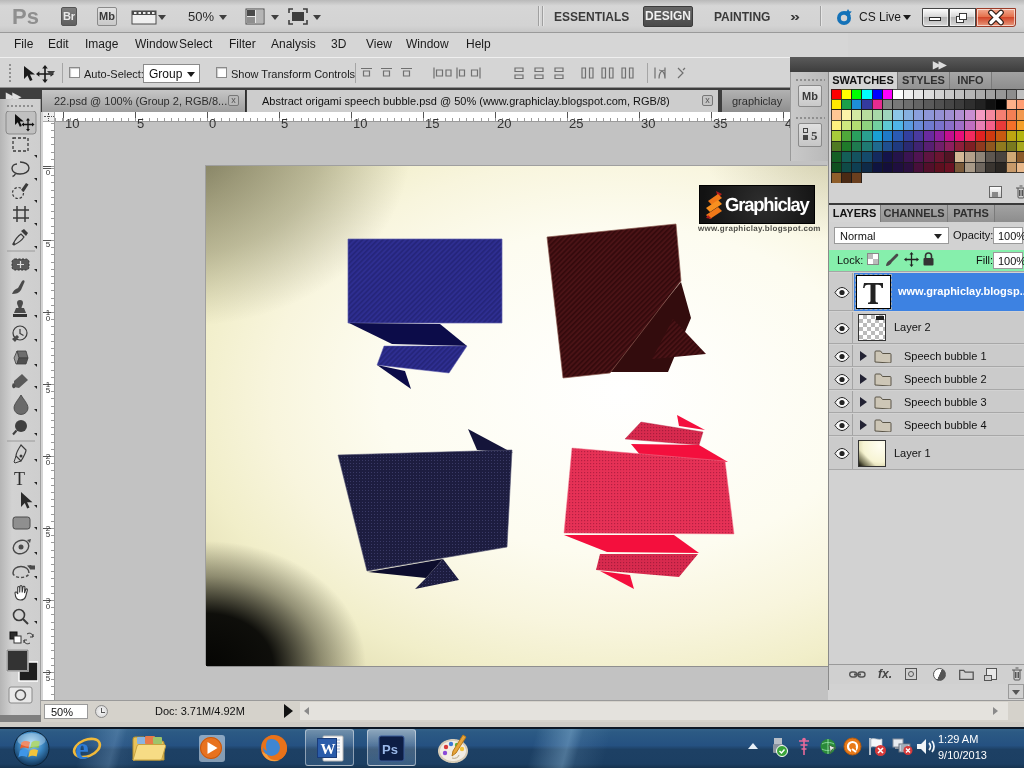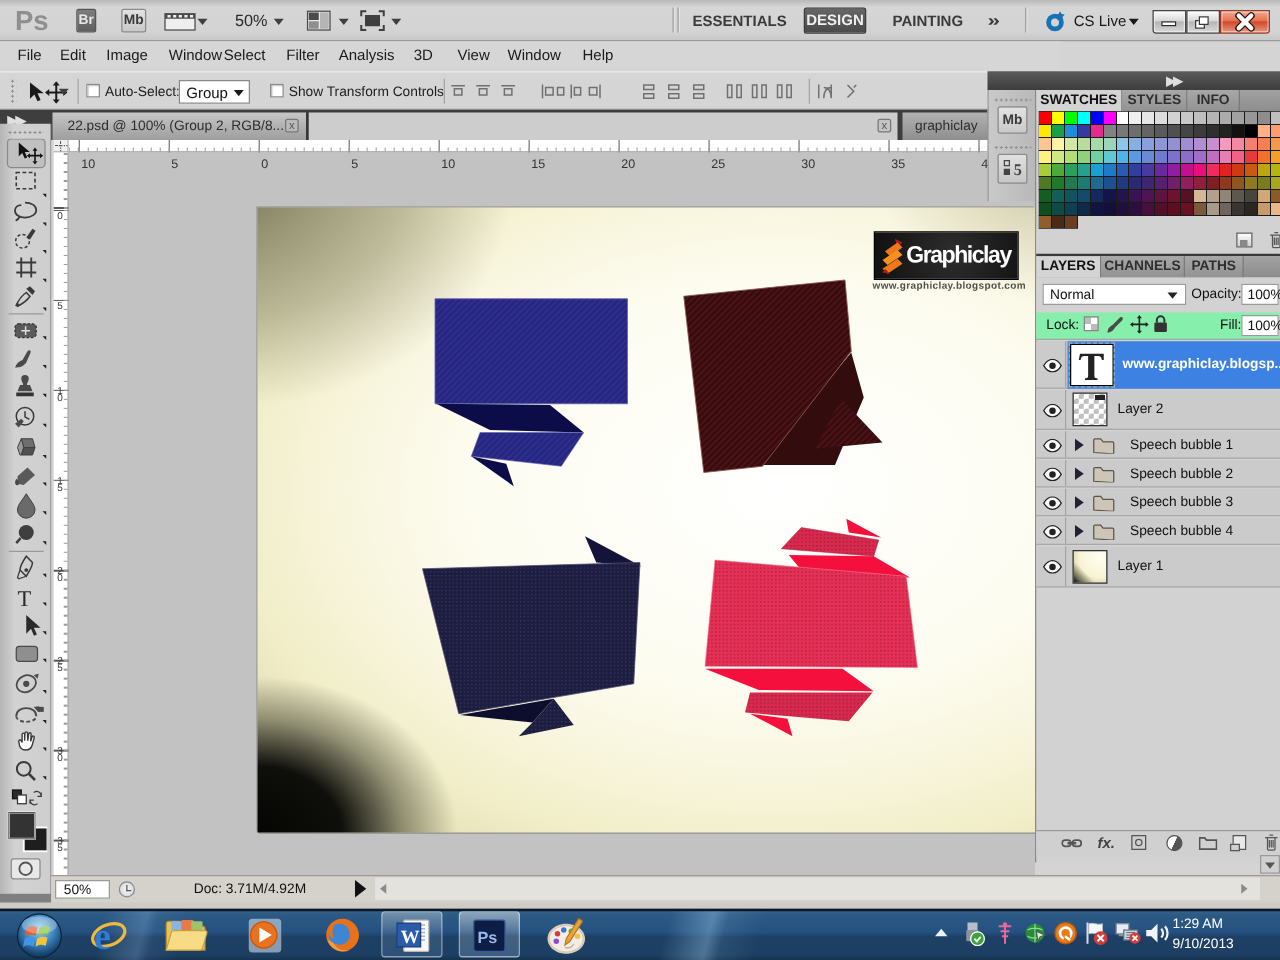--- a/index.html
+++ b/index.html
@@ -33,21 +33,21 @@
 #toolbox{left:0;top:99px;width:41px;height:616px;background:linear-gradient(90deg,#b5b5b5,#d2d2d2 30%,#cecece);border-right:1px solid #9f9f9f}
 #toolfoot{left:0;top:715px;width:41px;height:13px;background:#7f7f7f}
 
 #hruler{left:55px;top:112px;width:735px;height:10px;background:#fff;border-bottom:1px solid #9a9a9a;
  background-image:repeating-linear-gradient(to right,#9a9a9a 0 1px,transparent 1px 7.2px),repeating-linear-gradient(to right,#555 0 1px,transparent 1px 72px);
  background-size:100% 3px,100% 10px;background-position:8px 100%,8px 0;background-repeat:repeat-x}
 #vruler{left:43px;top:122px;width:12px;height:578px;background:#fff;border-right:1px solid #9a9a9a;
  background-image:repeating-linear-gradient(to bottom,#9a9a9a 0 1px,transparent 1px 7.2px),repeating-linear-gradient(to bottom,#555 0 1px,transparent 1px 72px);
  background-size:3px 100%,12px 100%;background-position:100% 46px,0 46px;background-repeat:repeat-y}
 #rcorner{left:43px;top:112px;width:12px;height:10px;background:#efefef;border-right:1px solid #aaa;border-bottom:1px solid #aaa}
-.hnum{position:absolute;top:14px;font-size:10px;color:#333}
+.hnum{position:absolute;top:4px;font-size:13px;color:#333}
 .vnum{position:absolute;left:1px;font-size:8px;color:#333;line-height:6px;width:8px;text-align:center}
 
 #pasteboard{left:55px;top:122px;width:773px;height:578px;background:#c2c2c2}
 #canvas{left:151px;top:44px;width:622px;height:500px;
  background:radial-gradient(ellipse 160px 125px at 0px 500px,rgba(5,5,3,1) 0%,rgba(6,6,4,.96) 42%,rgba(35,34,22,.45) 72%,rgba(80,78,52,0) 100%),
  radial-gradient(ellipse 300px 240px at -20px -20px,rgba(52,50,32,.55) 0%,rgba(70,68,45,.3) 45%,rgba(70,68,45,0) 75%),
  radial-gradient(ellipse 200px 150px at 102% -6%,rgba(110,106,72,.3) 0%,rgba(110,106,72,0) 70%),
  radial-gradient(ellipse 640px 430px at 67% 45%,#ffffff 0%,#fdfcf0 38%,#f8f5dd 55%,#f1eec9 68%,#e6e2b8 78%,#d2cea2 88%,#b5b186 96%,#a09c72 100%),#a09c72;
  box-shadow:1px 1px 0 #8f8f8f,-1px -1px 0 #9f9f9f}
 
@@ -190,21 +190,21 @@
   </g>
  </svg>
  <div class="ab obsep" style="left:647px"></div>
 </div>
 <div class="ab" id="tabbar">
  <div class="ab" style="left:6px;top:2px;color:#e0e0e0;font-size:11px;font-weight:bold;letter-spacing:-2px">▶▶</div>
  <div class="ab dtab" style="left:42px;width:204px;background:linear-gradient(#c6c6c6,#9e9e9e);border-right:1px solid #2e2e2e">
    <span style="margin-left:12px">22.psd @ 100% (Group 2, RGB/8...</span><span class="xbox" style="left:186px;background:#b9b9b9">x</span>
  </div>
  <div class="ab dtab" style="left:247px;width:471px;background:#cdcdcd;color:#111">
-   <span class="xbox" style="left:455px;background:#c4c4c4">x</span>
+   <span style="margin-left:15px">Abstract origami speech bubble.psd @  50% (www.graphiclay.blogspot.com, RGB/8)</span><span class="xbox" style="left:455px;background:#c4c4c4">x</span>
  </div>
  <div class="ab dtab" style="left:722px;width:68px;background:linear-gradient(#b2b2b2,#8e8e8e)">
    <span style="margin-left:10px">graphiclay w..</span>
  </div>
 </div>
 <div class="ab" id="pasteboard">
       <div class="ab" id="canvas">
 <svg width="622" height="500" viewBox="0 0 622 500">
  <defs>
   <pattern id="stb" width="3.6" height="3.6" patternUnits="userSpaceOnUse" patternTransform="rotate(45)">

